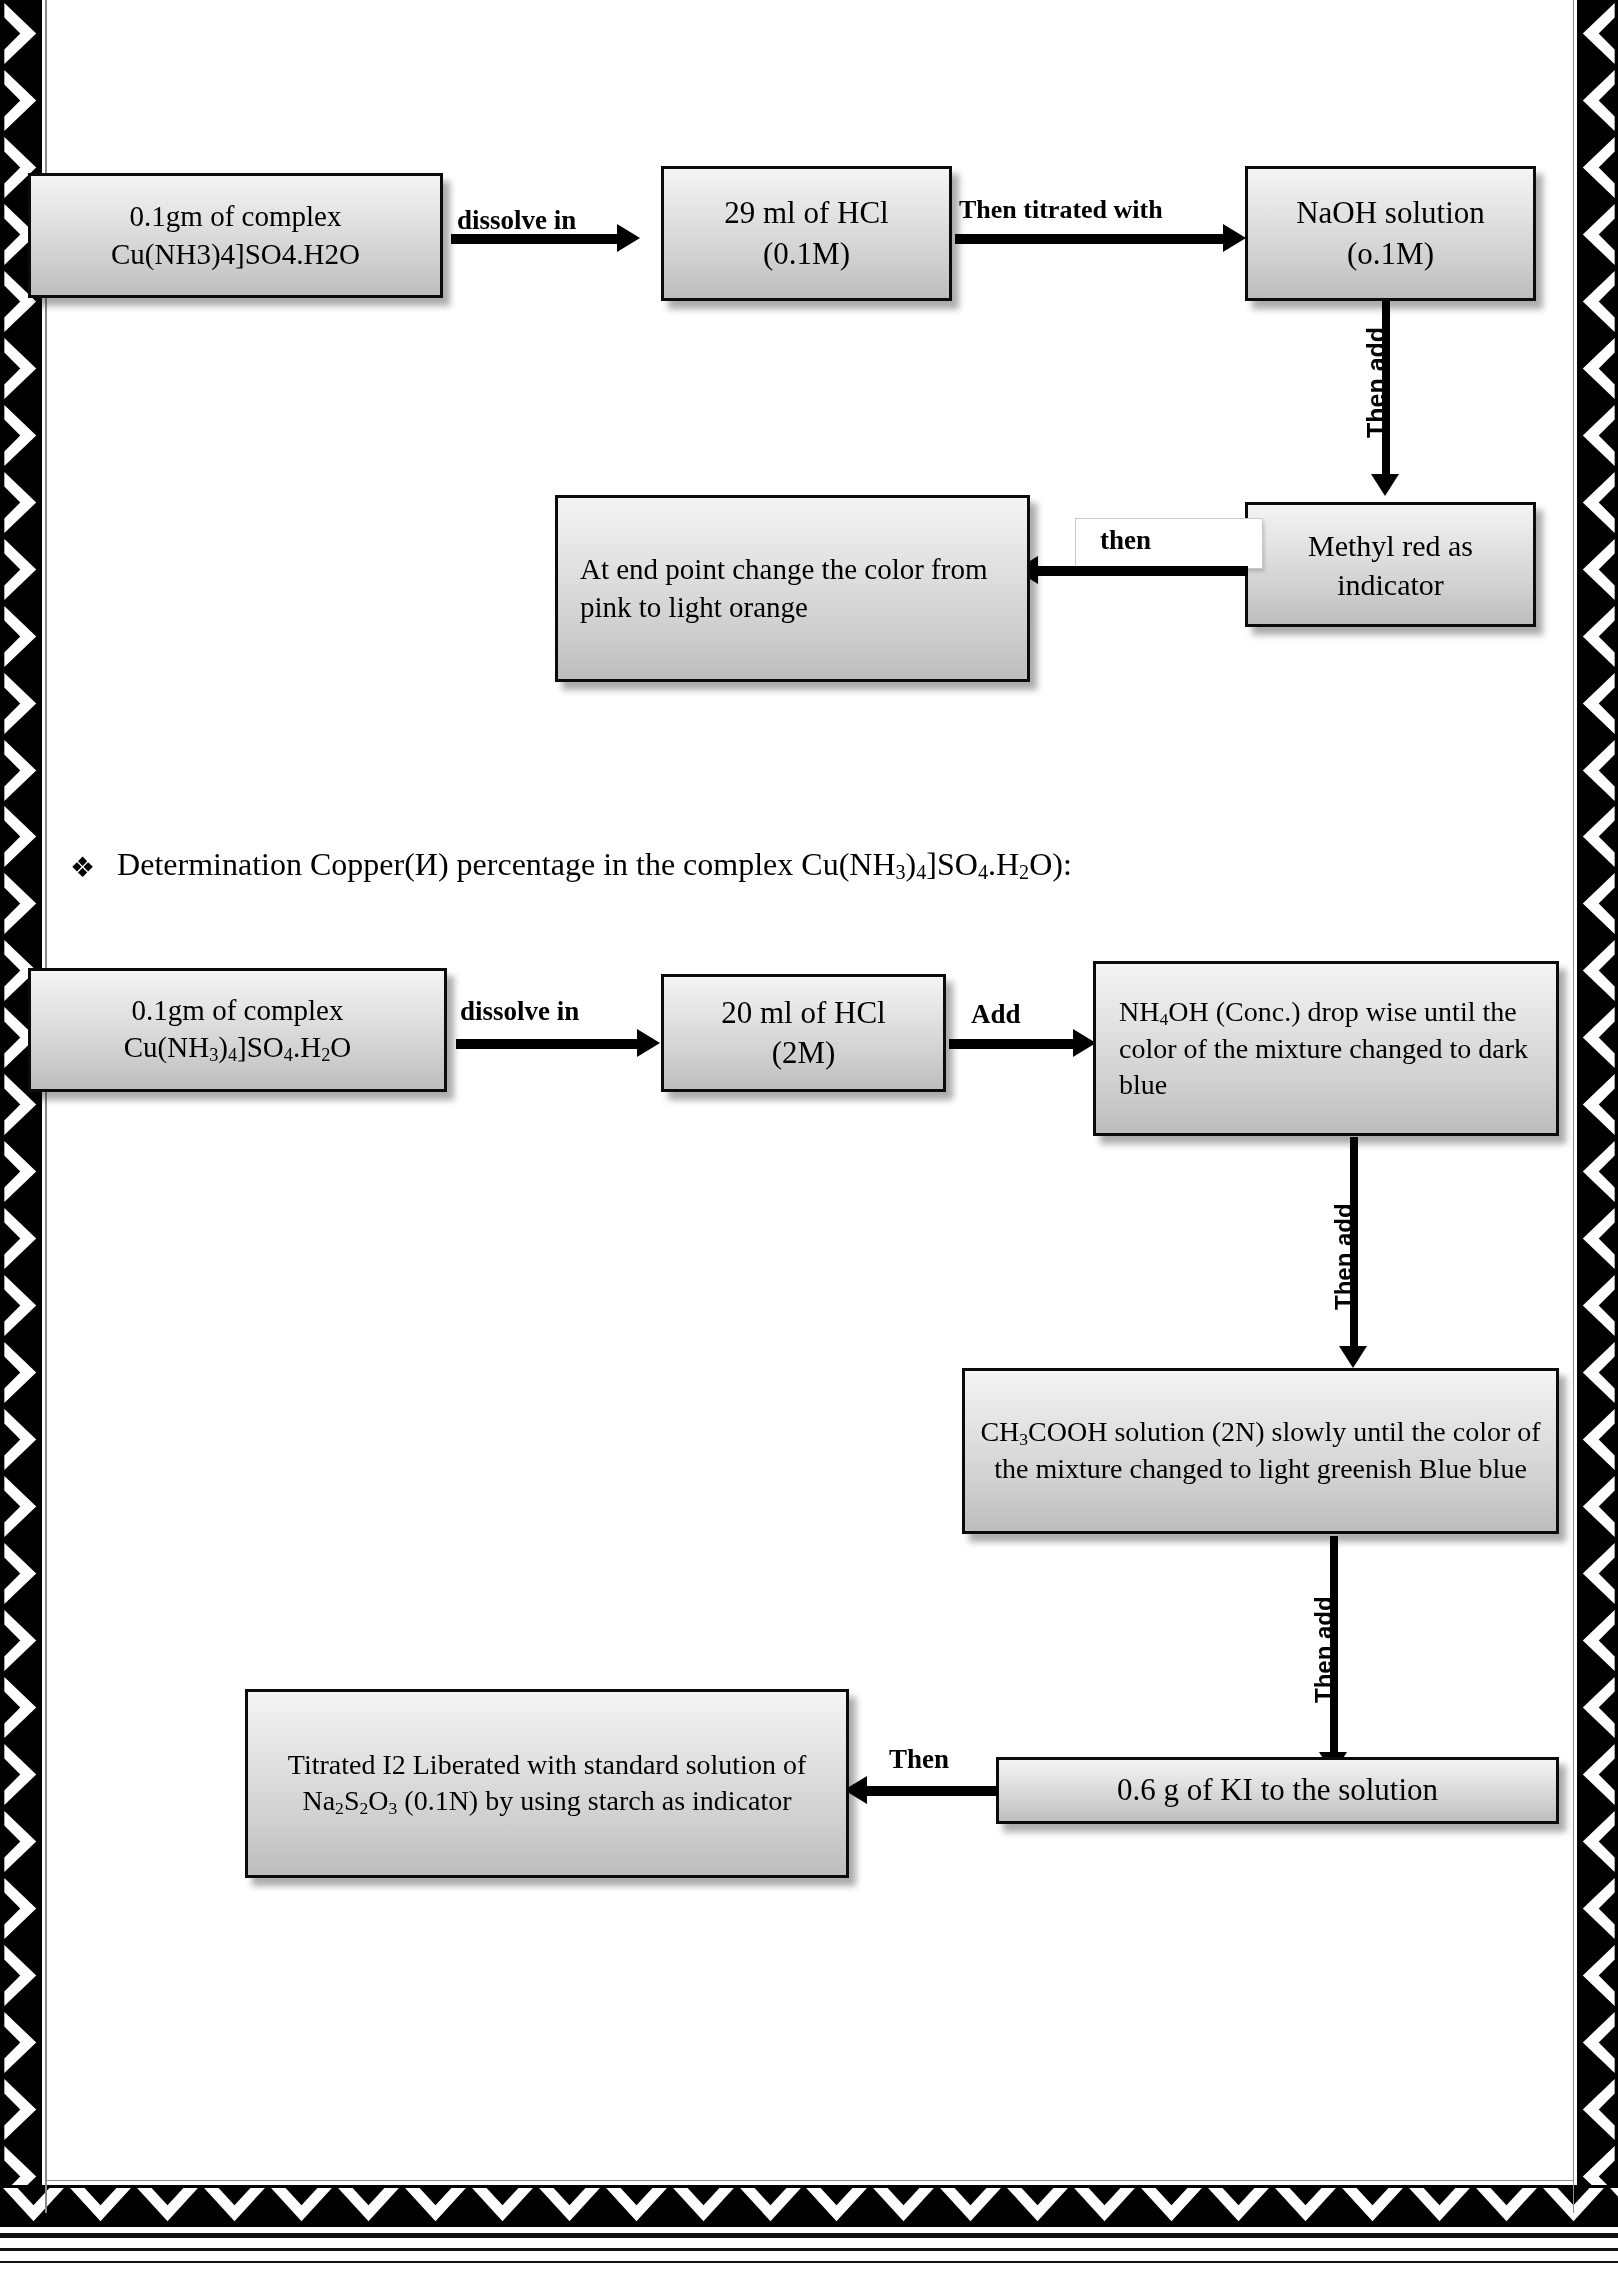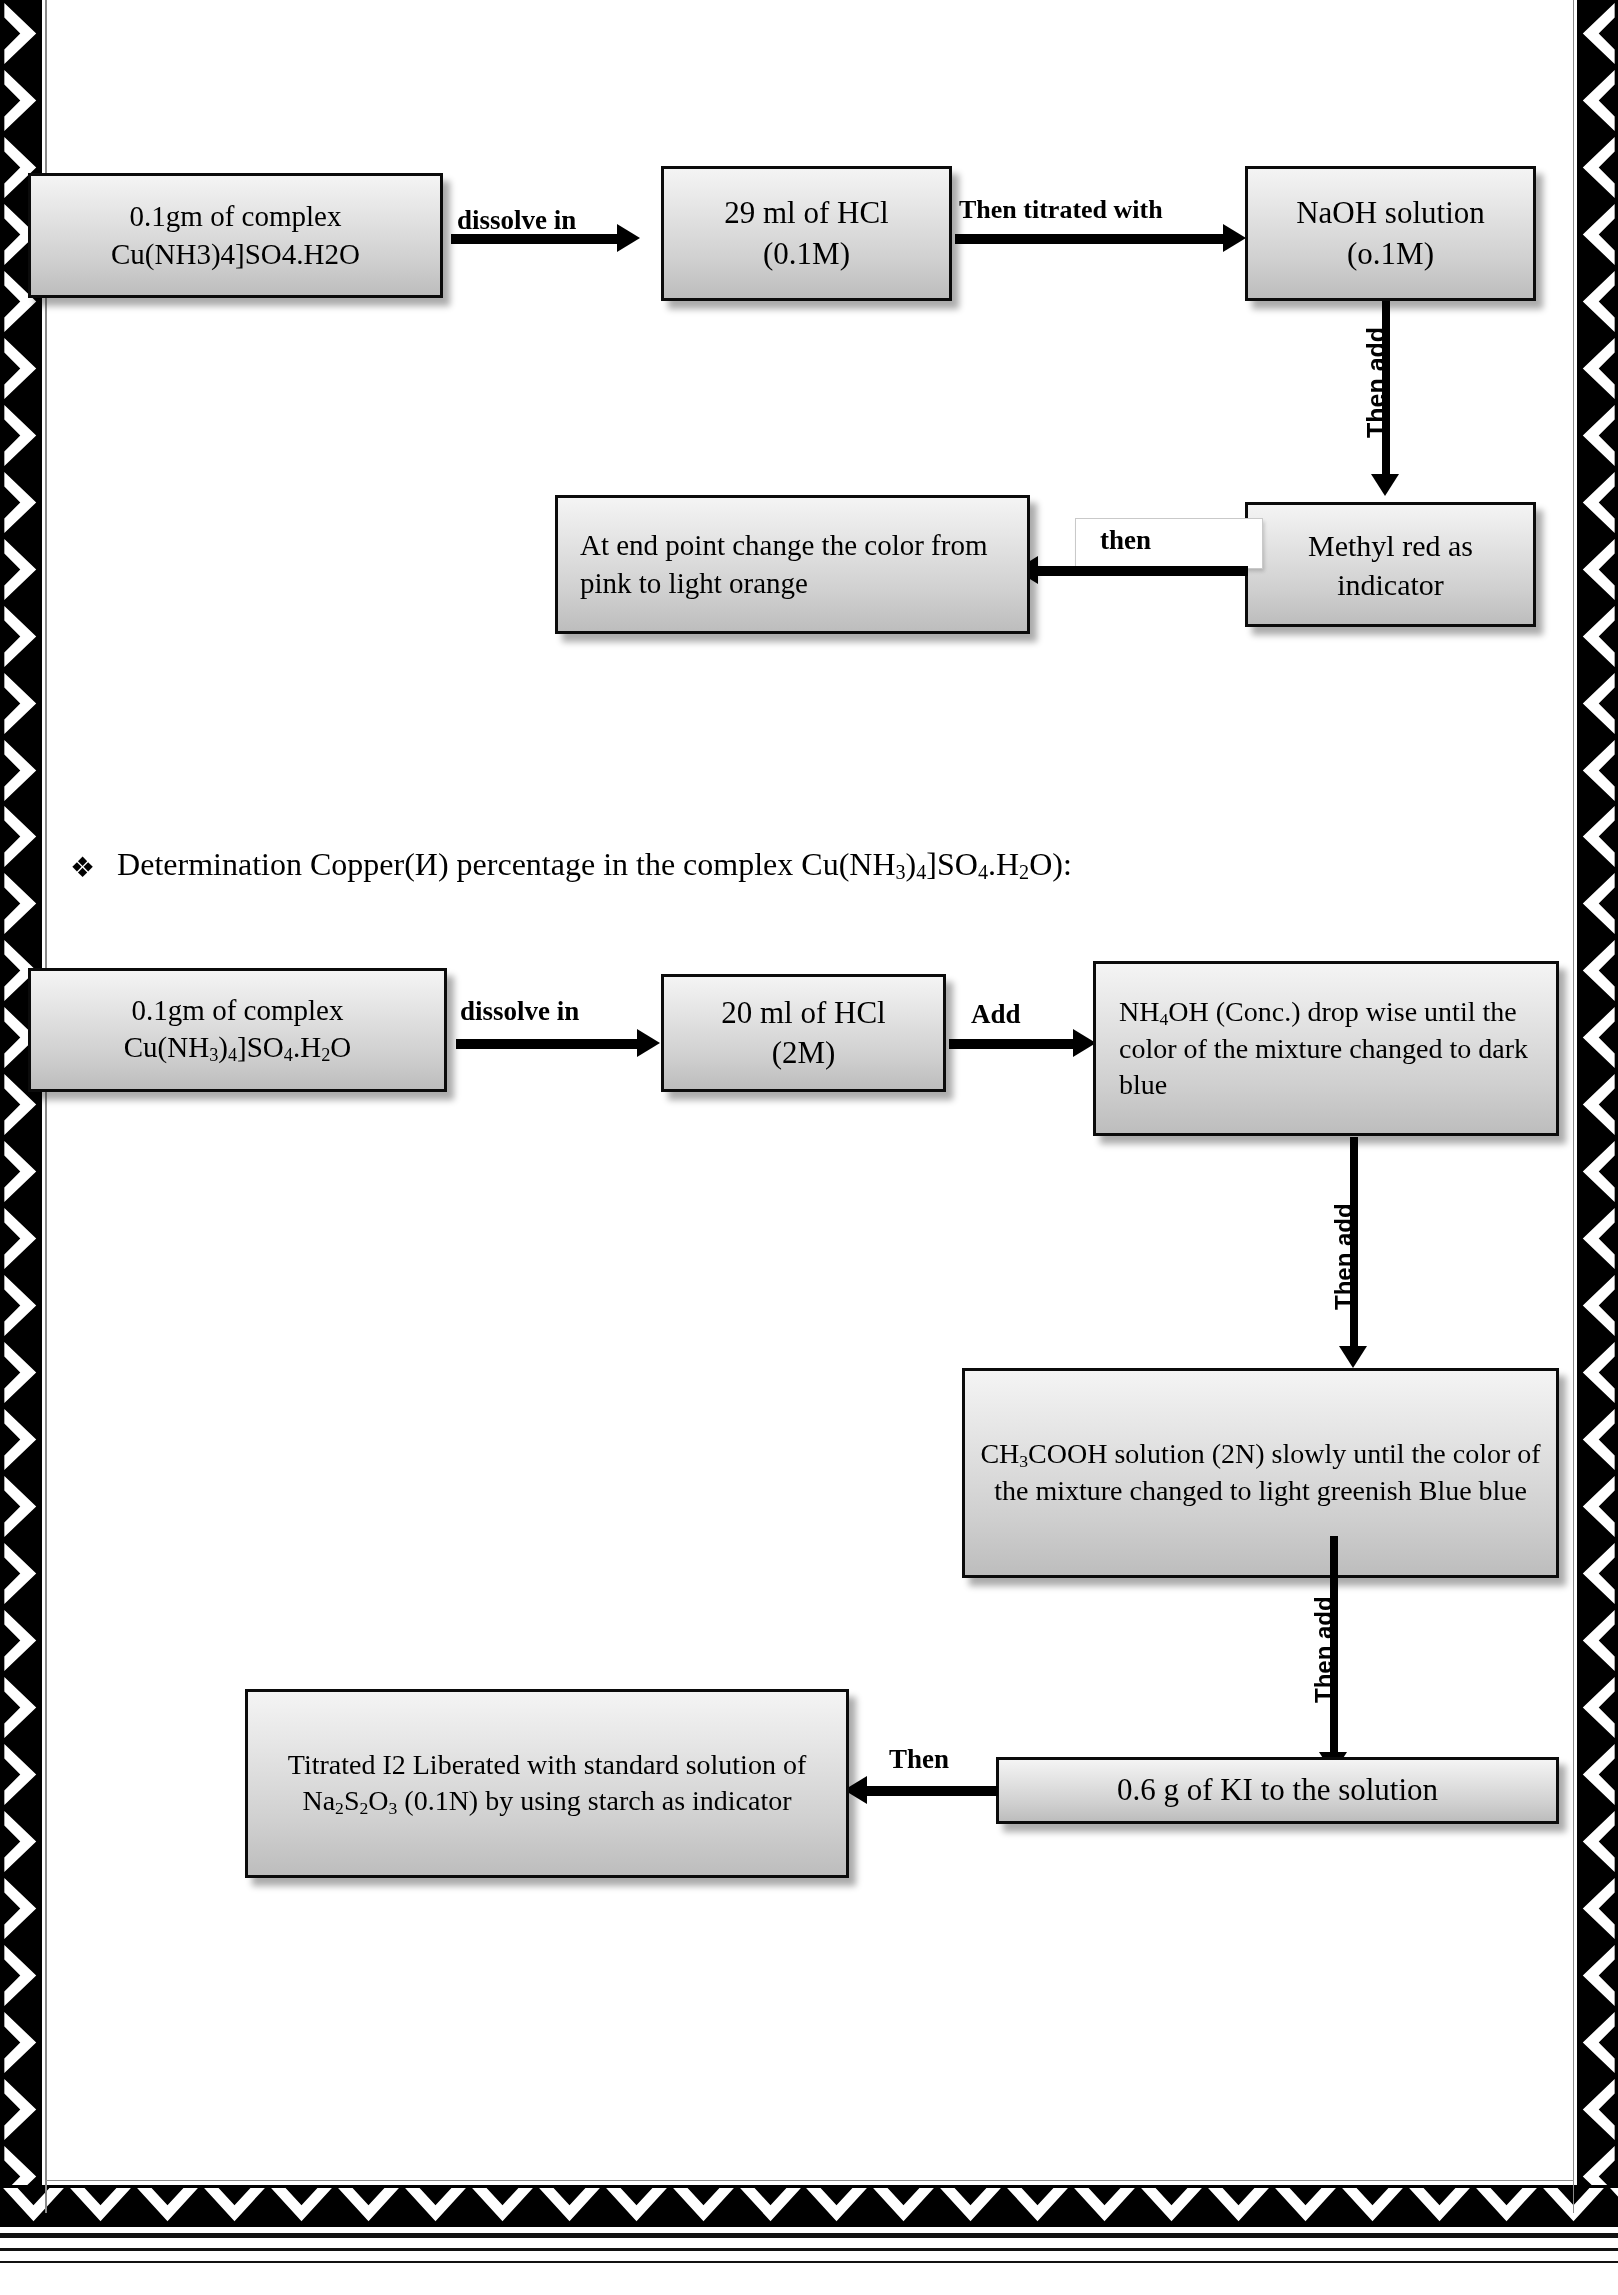--- a/index.html
+++ b/index.html
@@ -430,21 +430,21 @@
     <span>
       <span>Methyl red as</span>
       <span>indicator</span>
     </span>
   </div>
 
   <div class="edge-lbl-box" style="left:1075px;top:518px;width:186px;height:49px;"></div>
   <div class="arrow-h-left" style="left:1037px;top:566px;width:211px;"></div>
   <div class="edge-lbl" style="left:1100px;top:525px;font-size:27px;">then</div>
 
-  <div class="fbox" style="left:555px;top:495px;width:475px;height:139px;font-size:29px;text-align:left;justify-content:flex-start;padding-left:22px;">
+  <div class="fbox" style="left:555px;top:495px;width:475px;height:187px;font-size:29px;text-align:left;justify-content:flex-start;padding-left:22px;">
     <span style="text-align:left;">At end point change the color from pink to light orange</span>
   </div>
 
   <div class="heading" style="left:70px;top:846px;font-size:32px;">
     <span class="bullet">❖</span><span>Determination Copper(И) percentage in the complex Cu(NH</span><sub>3</sub><span>)</span><sub>4</sub><span>]SO</span><sub>4</sub><span>.H</span><sub>2</sub><span>O):</span>
   </div>
 
   <div class="fbox" style="left:28px;top:968px;width:419px;height:124px;font-size:29px;">
     <span>
       <span>0.1gm of complex</span>
@@ -465,21 +465,21 @@
   <div class="arrow-h" style="left:949px;top:1039px;width:125px;"></div>
   <div class="edge-lbl" style="left:971px;top:999px;font-size:27px;">Add</div>
 
   <div class="fbox" style="left:1093px;top:961px;width:466px;height:175px;font-size:28px;text-align:left;justify-content:flex-start;padding-left:23px;">
     <span style="text-align:left;">NH<sub>4</sub>OH (Conc.) drop wise until the color of the mixture changed to dark blue</span>
   </div>
 
   <div class="arrow-v" style="left:1350px;top:1137px;height:211px;"></div>
   <div class="vlabel" style="left:1330px;top:1310px;font-size:24px;">Then add</div>
 
-  <div class="fbox" style="left:962px;top:1368px;width:597px;height:210px;font-size:28px;text-align:center;">
+  <div class="fbox" style="left:962px;top:1368px;width:597px;height:166px;font-size:28px;text-align:center;">
     <span>CH<sub>3</sub>COOH solution (2N) slowly until the color of the mixture changed to light greenish Blue blue</span>
   </div>
 
   <div class="arrow-v" style="left:1330px;top:1536px;height:218px;"></div>
   <div class="vlabel" style="left:1310px;top:1703px;font-size:24px;">Then add</div>
 
   <div class="fbox" style="left:996px;top:1757px;width:563px;height:67px;font-size:31px;">
     <span>0.6 g of KI to the solution</span>
   </div>
 

